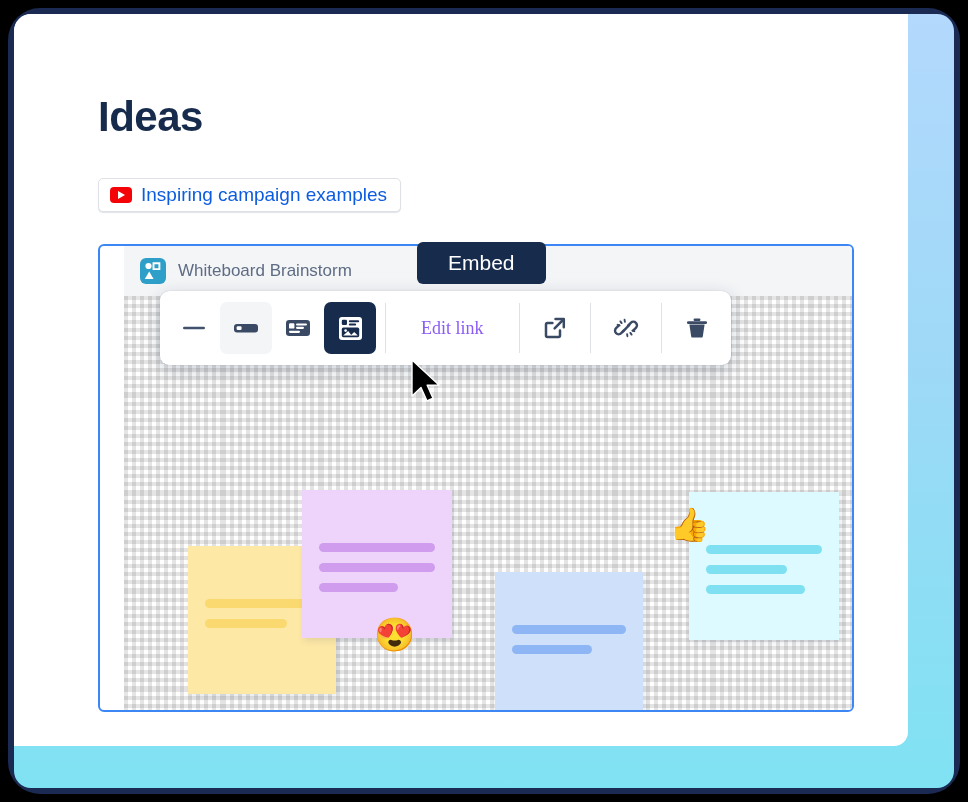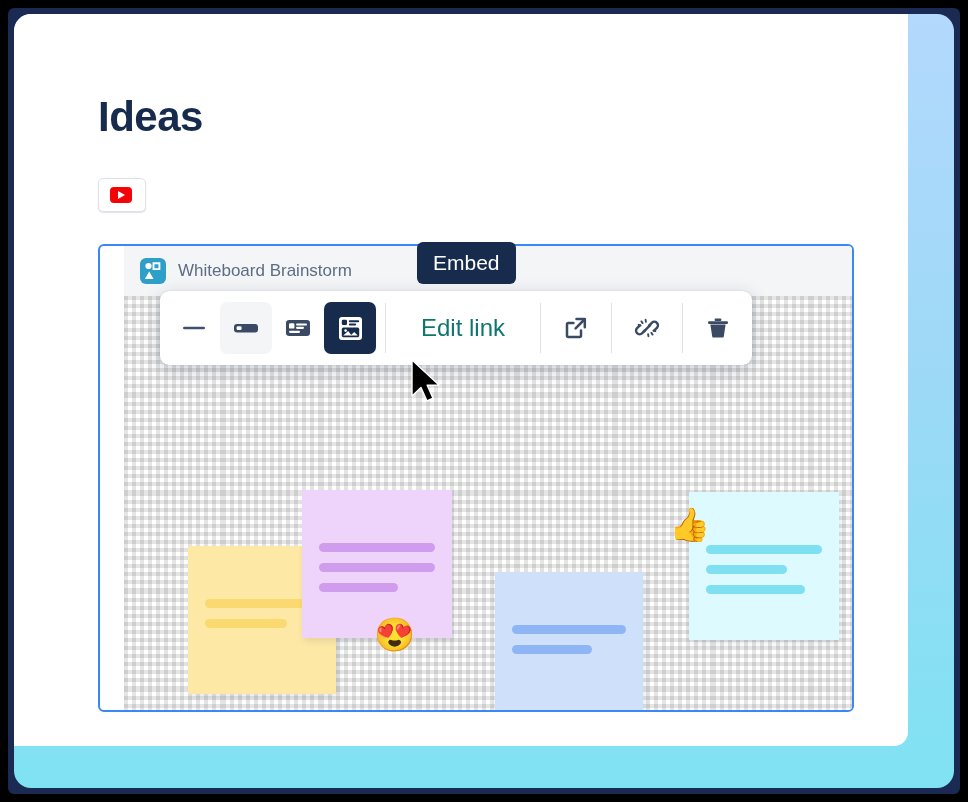--- a/index.html
+++ b/index.html
@@ -9,21 +9,21 @@
     background: #000000;
     font-family: "Liberation Sans", sans-serif;
     overflow: hidden;
   }
 
   
   #device-frame {
     position: absolute;
     left: 8px; top: 8px;
     width: 952px; height: 786px;
-    border-radius: 6px;
+    border-radius: 32px;
     background: #1b2a52;
     padding: 6px;
   }
   #gradient-backdrop {
     position: absolute;
     left: 6px; top: 6px;
     width: 940px; height: 774px;
     border-radius: 17px;
     background: linear-gradient(180deg, #b3d9fd 0%, #9ed9f7 45%, #7fe2f2 100%);
     overflow: hidden;
@@ -169,41 +169,41 @@
   }
   .tb-btn.hovered { background: #f4f5f7; }
   .tb-btn.selected { background: #172b4d; }
   .tb-divider {
     width: 1px; height: 50px;
     background: #dfe1e6;
     margin: 0 9px;
     flex: none;
   }
   #edit-link-btn {
-    font-size: 24px;
-    color: #0f766e;
+    font-size: 18px;
+    color: #8b5cf6;
     padding: 0 26px;
     height: 52px;
     display: flex;
     align-items: center;
     cursor: pointer;
     white-space: nowrap;
     background: transparent;
     border: none;
-    font-family: Liberation Sans, sans-serif;
+    font-family: Liberation Serif, serif;
   }
 
   
   #embed-tooltip {
     position: absolute;
     left: 403px; top: 228px;
     background: #172b4d;
     color: #ffffff;
     font-size: 21px;
-    padding: 9px 16px;
+    padding: 9px 31px;
     border-radius: 6px;
     z-index: 30;
     white-space: nowrap;
   }
 
   
   #mouse-cursor {
     position: absolute;
     left: 396px; top: 345px;
     z-index: 40;
@@ -217,20 +217,21 @@
   <div id="gradient-backdrop">
 
     <div id="content-card">
 
       <div id="page-title">Ideas</div>
 
       <div id="chips-row">
 
         <div class="link-chip">
           <span class="yt-icon"></span>
+          <span class="chip-label">Inspiring campaign examples</span>
         </div>
 
 
       </div>
 
       <div id="embed-panel">
 
         <div id="embed-header">
           <span id="wb-app-icon">
             <svg viewBox="0 0 26 26" width="26" height="26">

